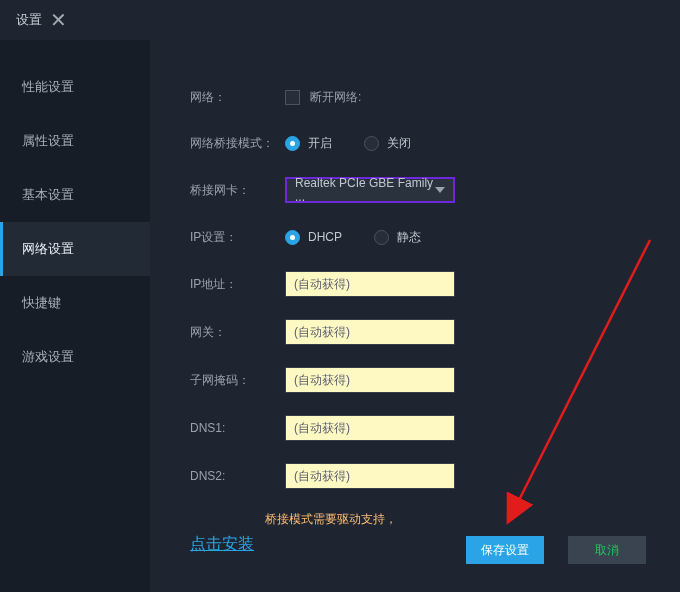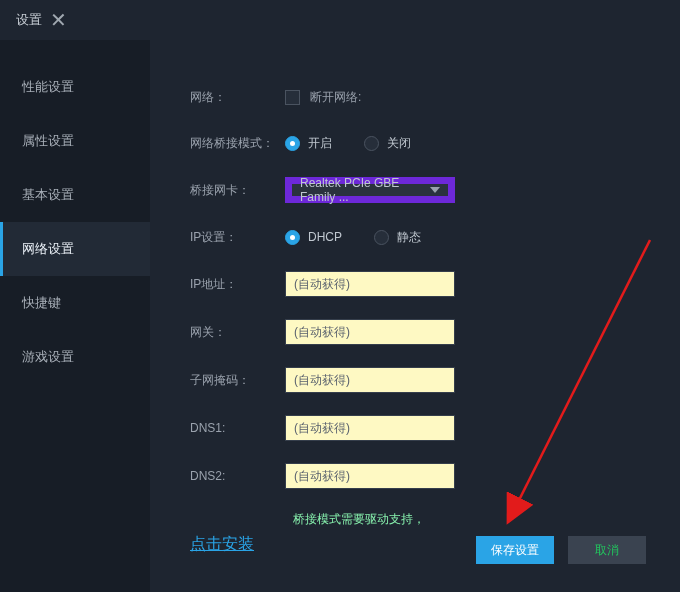--- a/index.html
+++ b/index.html
@@ -106,21 +106,21 @@
     }
     .radio-label {
       font-size: 12px;
       color: #c0c8d0;
       margin-right: 32px;
     }
     .select {
       width: 170px;
       height: 26px;
       background: #2a323e;
-      border: 7px solid #6d28d9;
+      border: 2px solid #6d28d9;
       display: flex;
       align-items: center;
       justify-content: space-between;
       padding: 0 8px;
       color: #bfc7d0;
       font-size: 12px;
       cursor: pointer;
     }
     .chevron {
       border-left: 5px solid transparent;
@@ -131,28 +131,28 @@
       width: 170px;
       height: 26px;
       background: #fef9c3;
       border: 1px solid #353e4b;
       padding: 0 8px;
       color: #606874;
       font-size: 12px;
       outline: none;
     }
     .textin::placeholder { color: #5a626e; }
-    .hint { font-size: 12px; color: #86efac; margin-left: 103px; margin-bottom: 6px; }
+    .hint { font-size: 12px; color: #fdba74; margin-left: 75px; margin-bottom: 6px; }
     .link { font-size: 16px; color: #2aa4e6; text-decoration: underline; cursor: pointer; }
     .footer {
       position: absolute;
       bottom: 28px;
       right: 34px;
       display: flex;
-      gap: 14px;
+      gap: 24px;
     }
     .btn {
       width: 78px;
       height: 28px;
       display: flex;
       align-items: center;
       justify-content: center;
       font-size: 12px;
       cursor: pointer;
       border: none;

